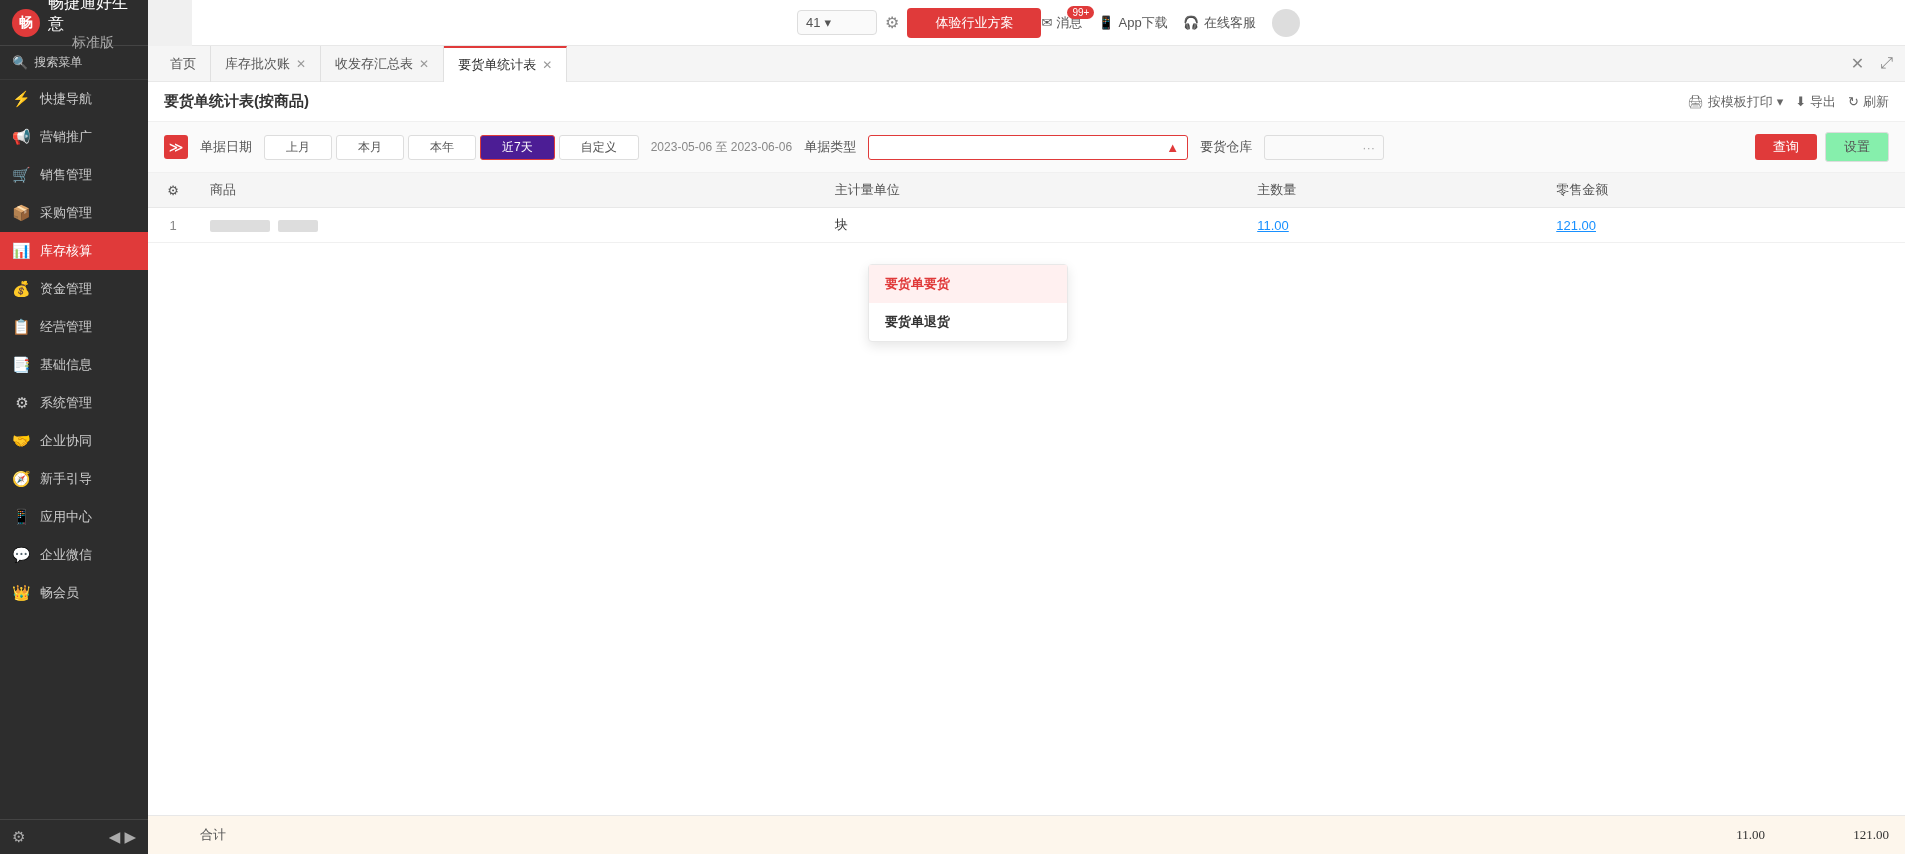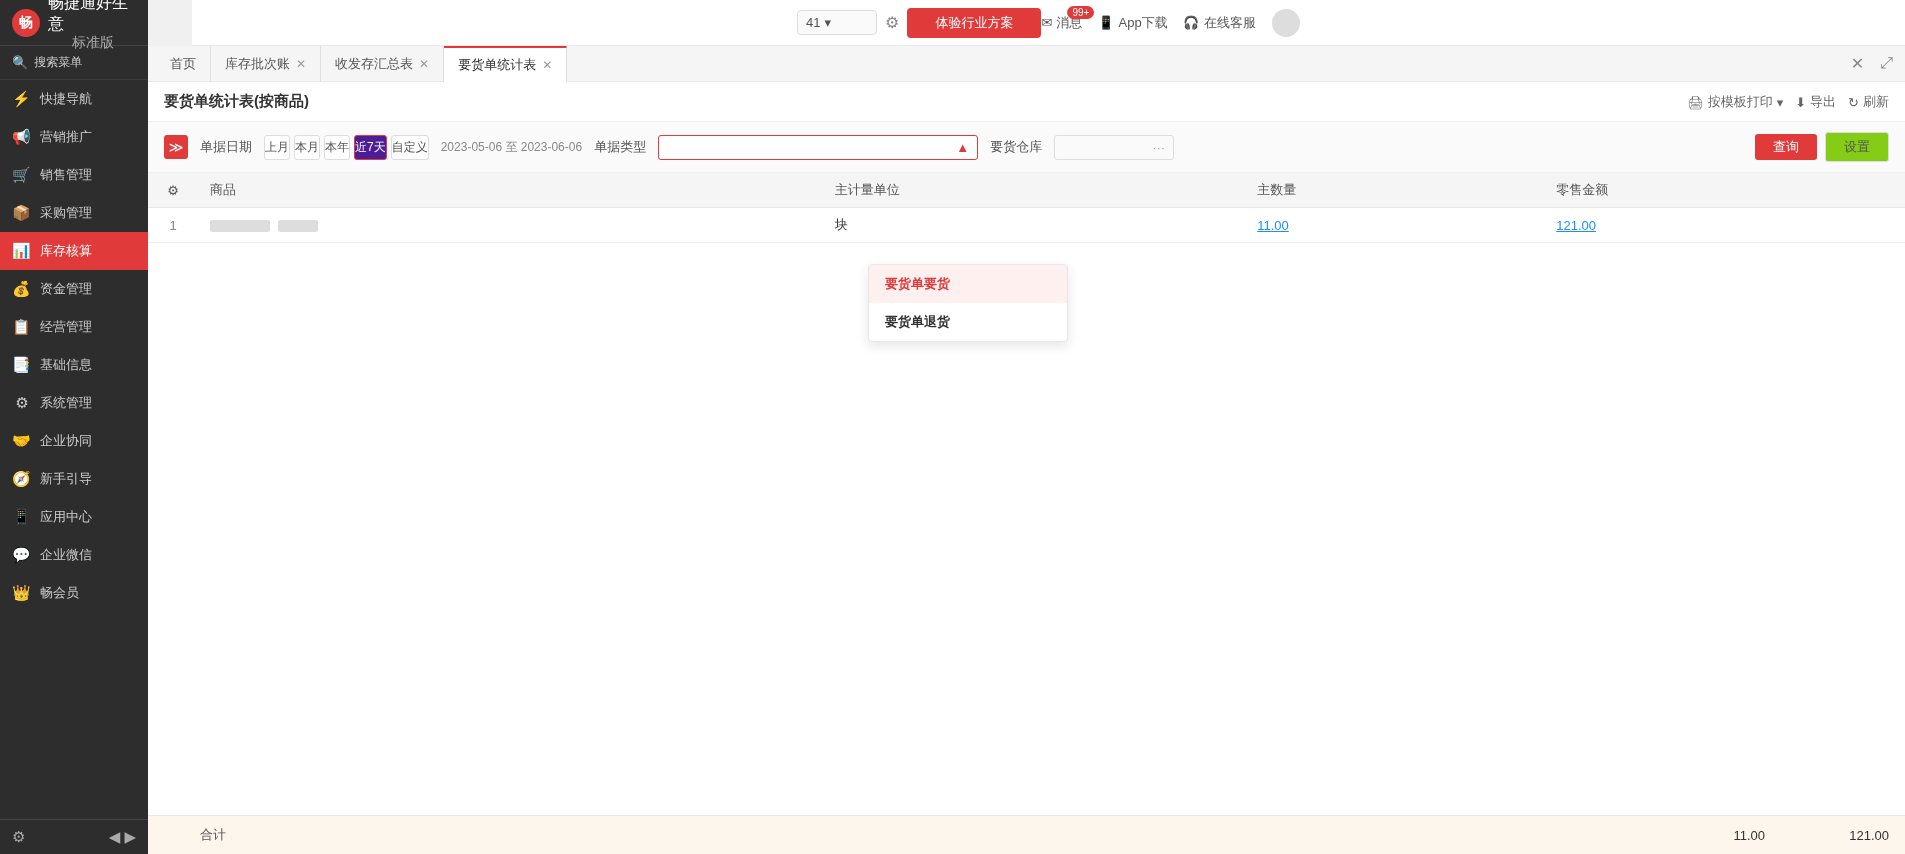--- a/index.html
+++ b/index.html
@@ -160,21 +160,21 @@
       flex: 1;
       background: #fff;
       display: flex;
       flex-direction: column;
       overflow: hidden;
       position: relative;
     }
 
     
     .page-header {
-      display: flex; align-items: flex-end; justify-content: space-between;
+      display: flex; align-items: center; justify-content: space-between;
       padding: 10px 16px;
       border-bottom: 1px solid #f0f0f0;
       flex-shrink: 0;
     }
     .page-title { font-size: 15px; font-weight: bold; color: #333; }
     .page-actions { display: flex; align-items: center; gap: 12px; }
     .page-action-btn {
       display: flex; align-items: center; gap: 4px;
       color: #666; font-size: 13px; cursor: pointer;
     }
@@ -194,21 +194,21 @@
       background: #e03a3a;
       color: #fff;
       border-radius: 3px;
       display: flex; align-items: center; justify-content: center;
       cursor: pointer; font-size: 14px;
       flex-shrink: 0;
     }
     .filter-label { color: #555; font-size: 13px; white-space: nowrap; }
     .filter-date-group { display: flex; align-items: center; gap: 4px; flex-wrap: wrap; }
     .filter-date-btn {
-      padding: 3px 0;
+      padding: 3px 21px;
       border: 1px solid #ddd;
       border-radius: 3px;
       background: #fff;
       color: #555;
       font-size: 12px;
       cursor: pointer;
     }
     .filter-date-btn.hot {
       background: #4c1d95; color: #fff; border-color: #e03a3a;
     }
@@ -230,21 +230,21 @@
       border: 1px solid #ddd; border-radius: 3px;
       padding: 4px 8px; font-size: 13px; color: #333; min-width: 140px;
       display: flex; align-items: center; justify-content: space-between;
     }
     .filter-right { display: flex; align-items: center; gap: 8px; margin-left: auto; }
     .btn-query {
       background: #e03a3a; color: #fff; border: none;
       border-radius: 3px; padding: 4px 18px; font-size: 13px; cursor: pointer;
     }
     .btn-settings {
-      background: #84cc16; color: #555; border: 1px solid #ddd;
+      background: #86efac; color: #555; border: 1px solid #ddd;
       border-radius: 3px; padding: 5px 18px; font-size: 13px; cursor: pointer;
     }
 
     
     .dropdown-overlay {
       position: absolute;
       top: 182px;
       left: 720px;
       background: #fff;
       border: 1px solid #e8e8e8;
@@ -287,20 +287,21 @@
 
     
     .table-footer {
       display: flex; align-items: center;
       padding: 10px 16px;
       background: #fdf6ec;
       border-top: 1px solid #e8e8e8;
       font-size: 13px;
       color: #333;
       flex-shrink: 0;
+      font-family: Liberation Serif, serif;
     }
     .footer-label { width: 220px; font-weight: 500; color: #555; padding-left: 36px; }
     .footer-val { width: 120px; text-align: right; padding-right: 24px; font-weight: 500; }
     .footer-val2 { width: 100px; text-align: right; font-weight: 500; }
 
     
     ::-webkit-scrollbar { width: 6px; height: 6px; }
     ::-webkit-scrollbar-track { background: #f0f0f0; }
     ::-webkit-scrollbar-thumb { background: #ccc; border-radius: 3px; }
   </style>

